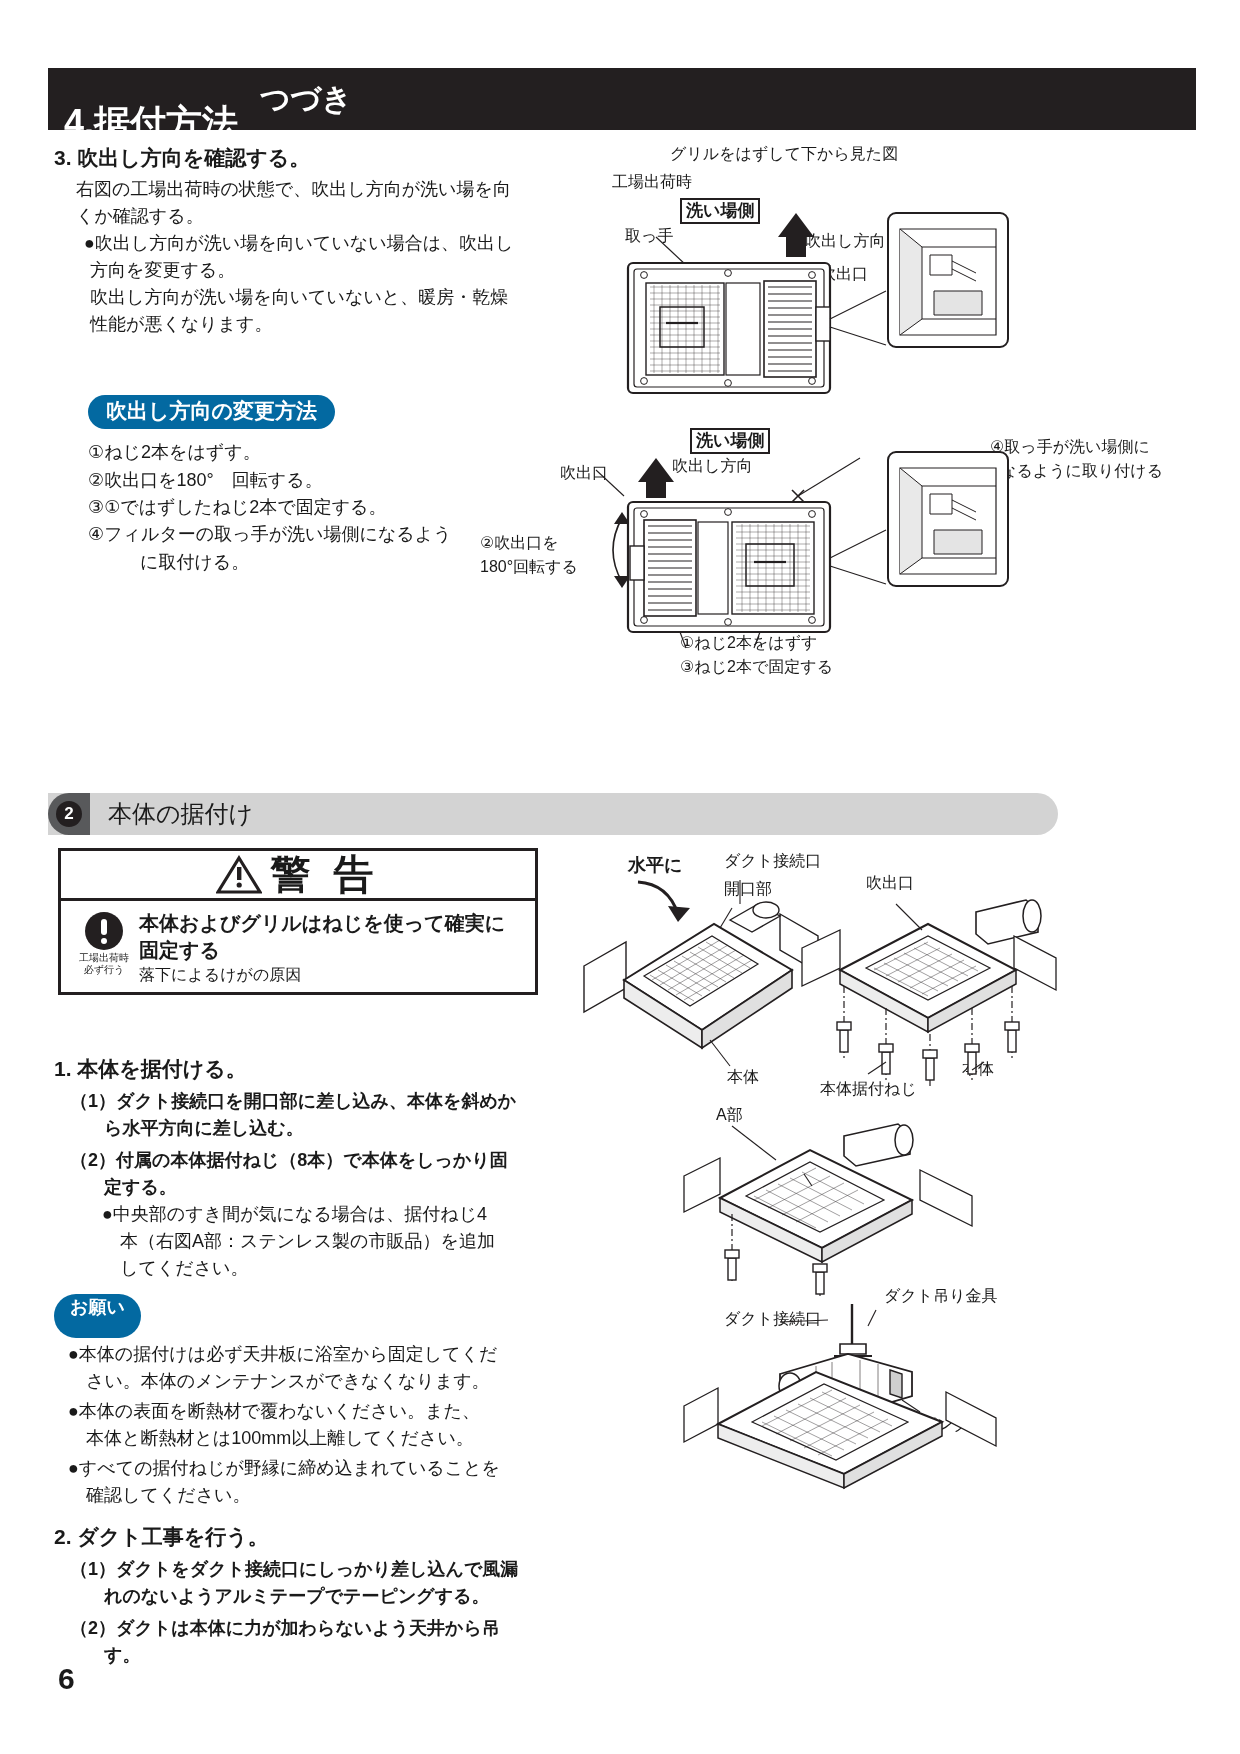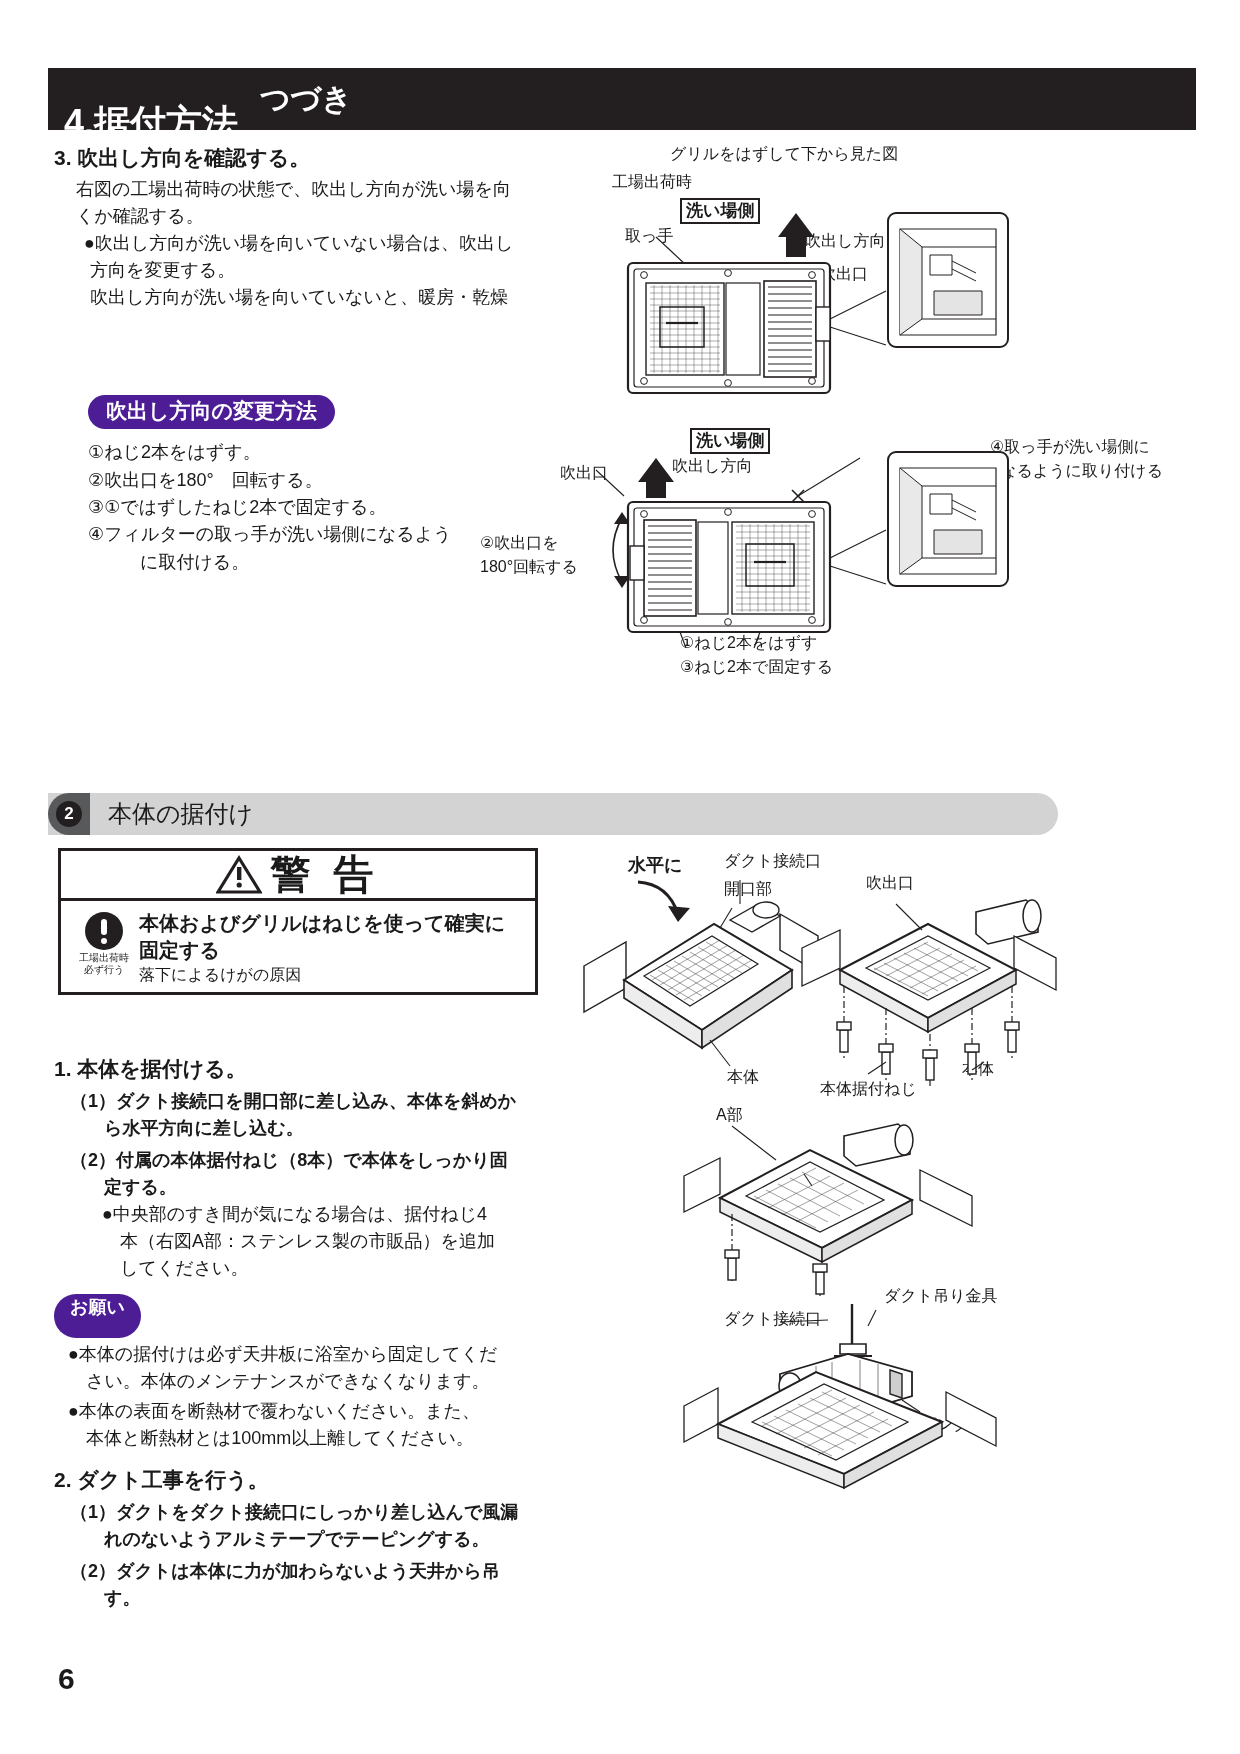--- a/index.html
+++ b/index.html
@@ -46,21 +46,21 @@
 
   
   #step3 { left: 54px; top: 144px; width: 500px; }
   #step3 .head { font-size: 21px; font-weight: bold; margin-bottom: 4px; }
   #step3 .body { font-size: 18px; line-height: 1.5; padding-left: 22px; }
   #step3 .bullet { padding-left: 22px; text-indent: -14px; }
 
   
   .pill {
     display: inline-block;
-    background: #4c1d95;
+    background: #0369a1;
     color: #ffffff;
     border-radius: 999px;
     font-weight: bold;
     padding: 4px 18px 6px 18px;
     line-height: 1.15;
   }
 
   #changebox { left: 88px; top: 395px; width: 440px; }
   #changebox .pill { font-size: 21px; }
   #changebox ol { list-style: none; margin: 10px 0 0 0; padding: 0; }
@@ -182,20 +182,21 @@
 <div class="blk" id="step3">
   <div class="head">3. 吹出し方向を確認する。</div>
   <div class="body">
     <div>右図の工場出荷時の状態で、吹出し方向が洗い場を向</div>
     <div>くか確認する。</div>
   </div>
   <div class="body" style="padding-left:22px;">
     <div class="bullet">●吹出し方向が洗い場を向いていない場合は、吹出し</div>
     <div style="padding-left:14px;">方向を変更する。</div>
     <div style="padding-left:14px;">吹出し方向が洗い場を向いていないと、暖房・乾燥</div>
+    <div style="padding-left:14px;">性能が悪くなります。</div>
   </div>
 </div>
 
 <div class="blk" id="changebox">
   <span class="pill">吹出し方向の変更方法</span>
   <ol>
     <li>
       <span>①ねじ2本をはずす。</span>
     </li>
     <li>
@@ -458,20 +459,24 @@
   </div>
 
   <div class="req">
     <span>●本体の据付けは必ず天井板に浴室から固定してくだ</span>
     <span class="ind">さい。本体のメンテナンスができなくなります。</span>
   </div>
   <div class="req">
     <span>●本体の表面を断熱材で覆わないください。また、</span>
     <span class="ind">本体と断熱材とは100mm以上離してください。</span>
   </div>
+  <div class="req">
+    <span>●すべての据付ねじが野縁に締め込まれていることを</span>
+    <span class="ind">確認してください。</span>
+  </div>
 
   <div class="h" style="margin-top:14px;">2. ダクト工事を行う。</div>
 
   <div class="sub">
     <span>（1）</span><span>ダクトをダクト接続口にしっかり差し込んで風漏</span>
     <span class="ind">れのないようアルミテープでテーピングする。</span>
   </div>
   <div class="sub">
     <span>（2）</span><span>ダクトは本体に力が加わらないよう天井から吊</span>
     <span class="ind">す。</span>

